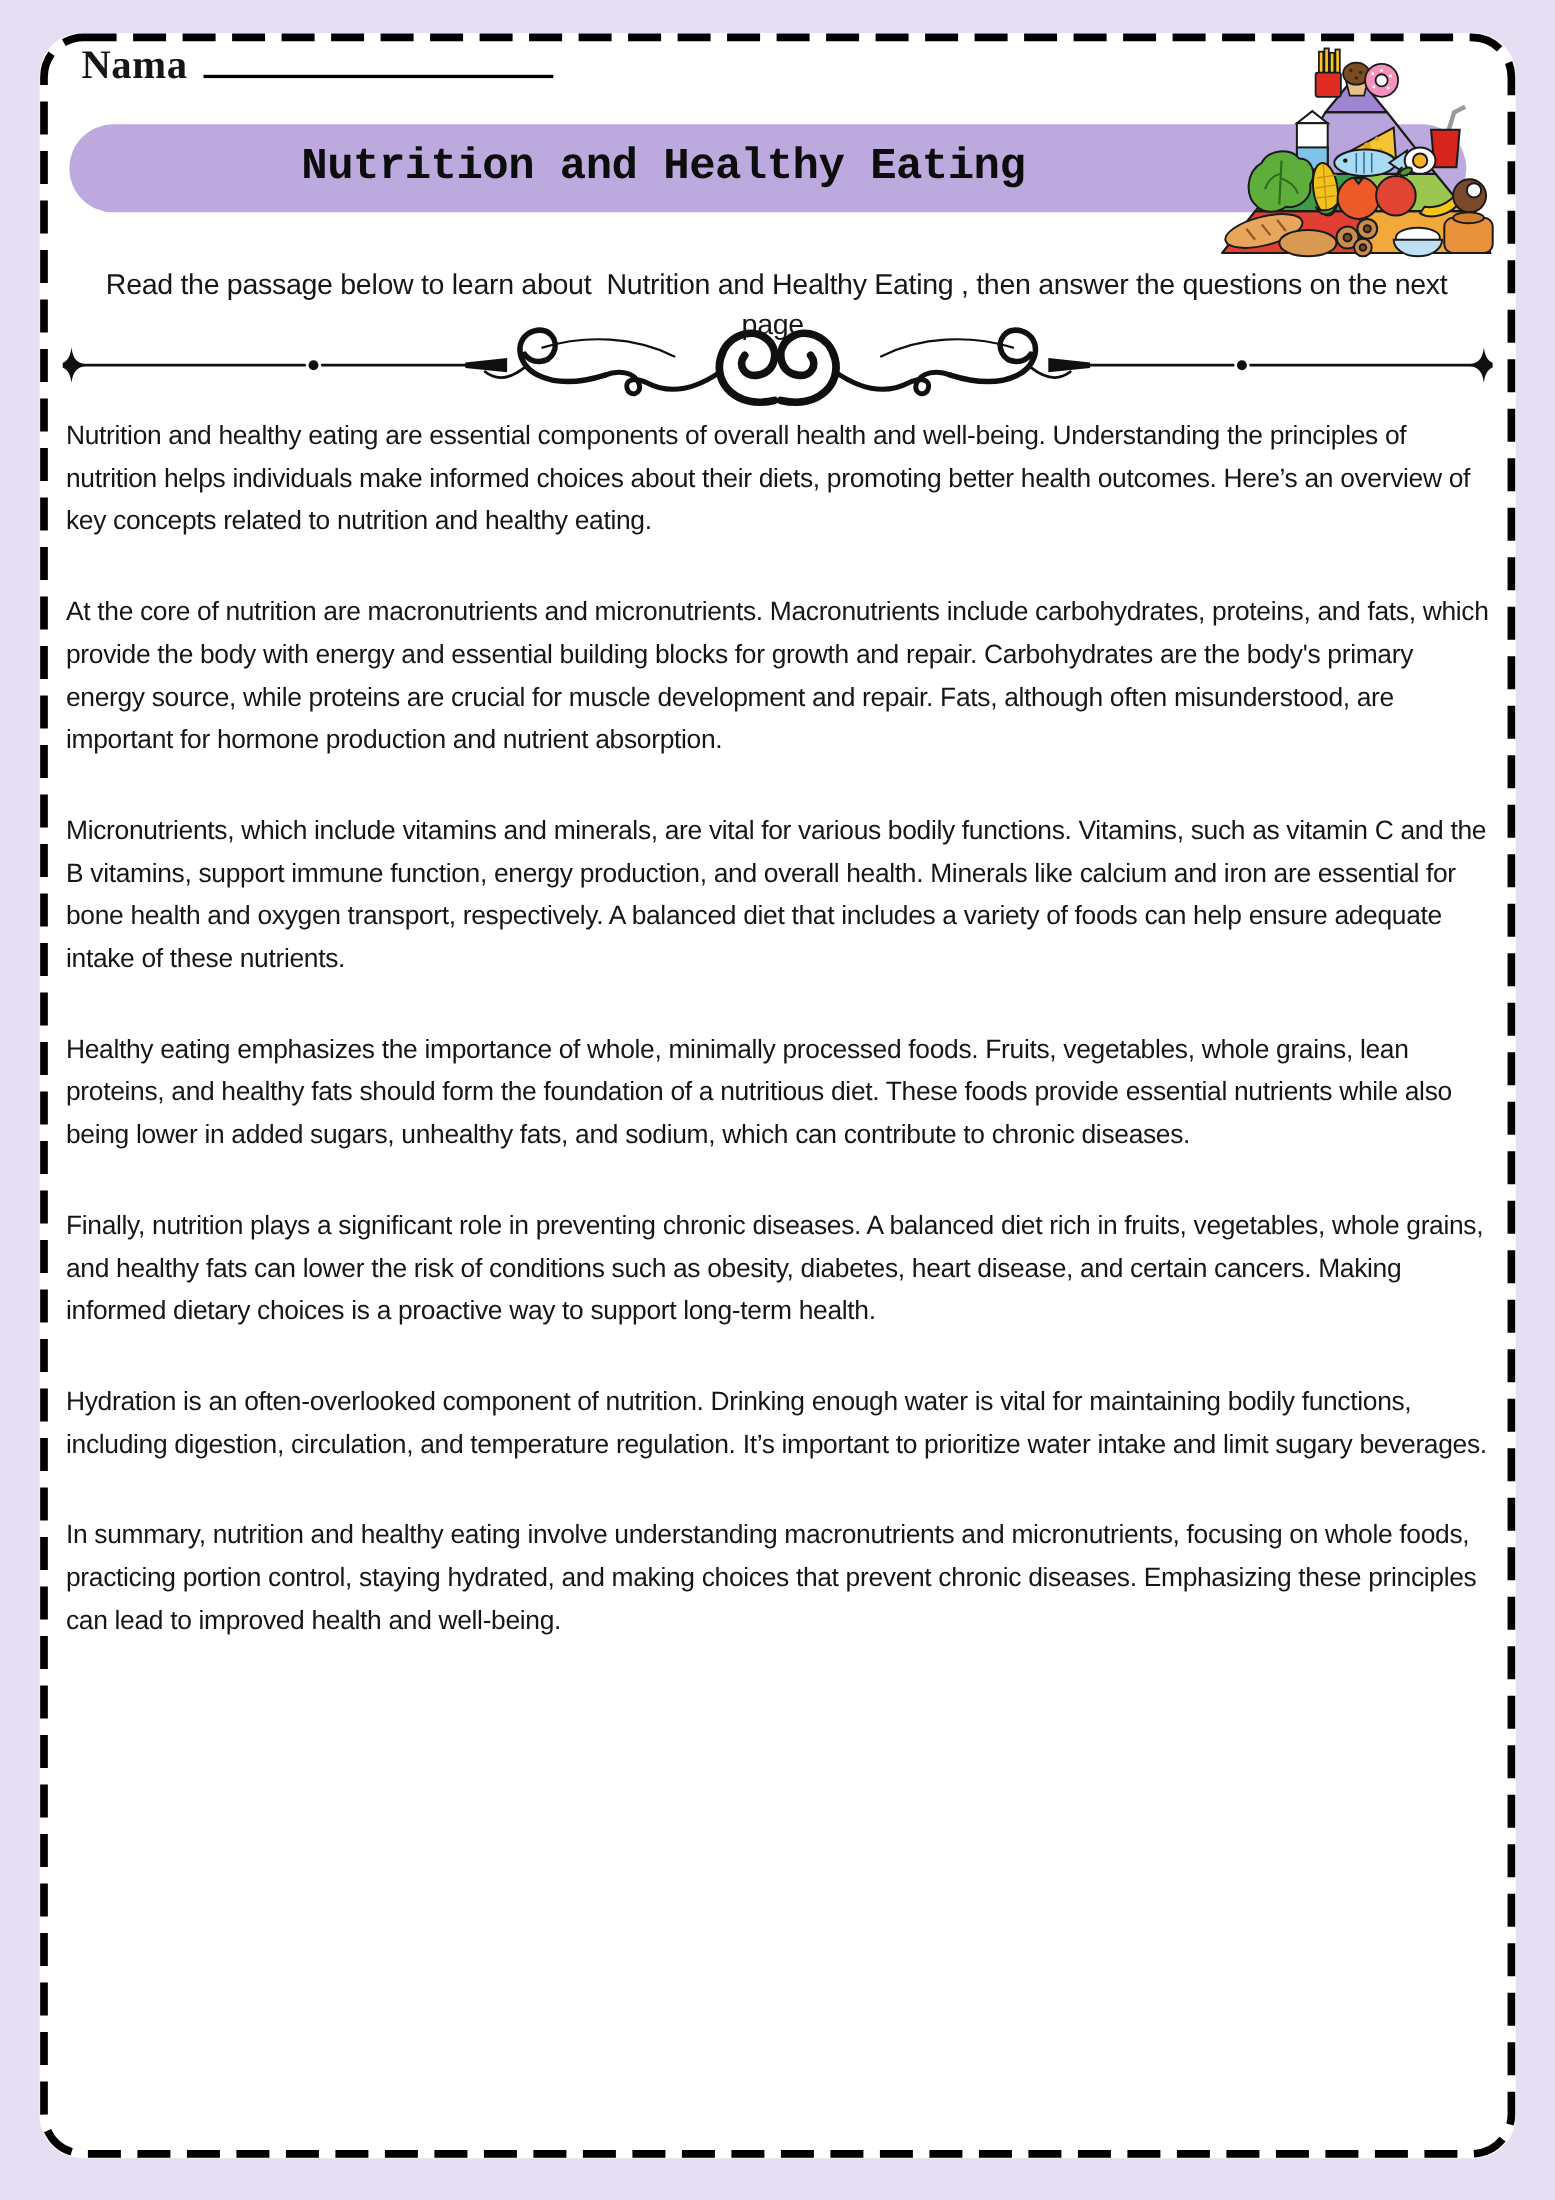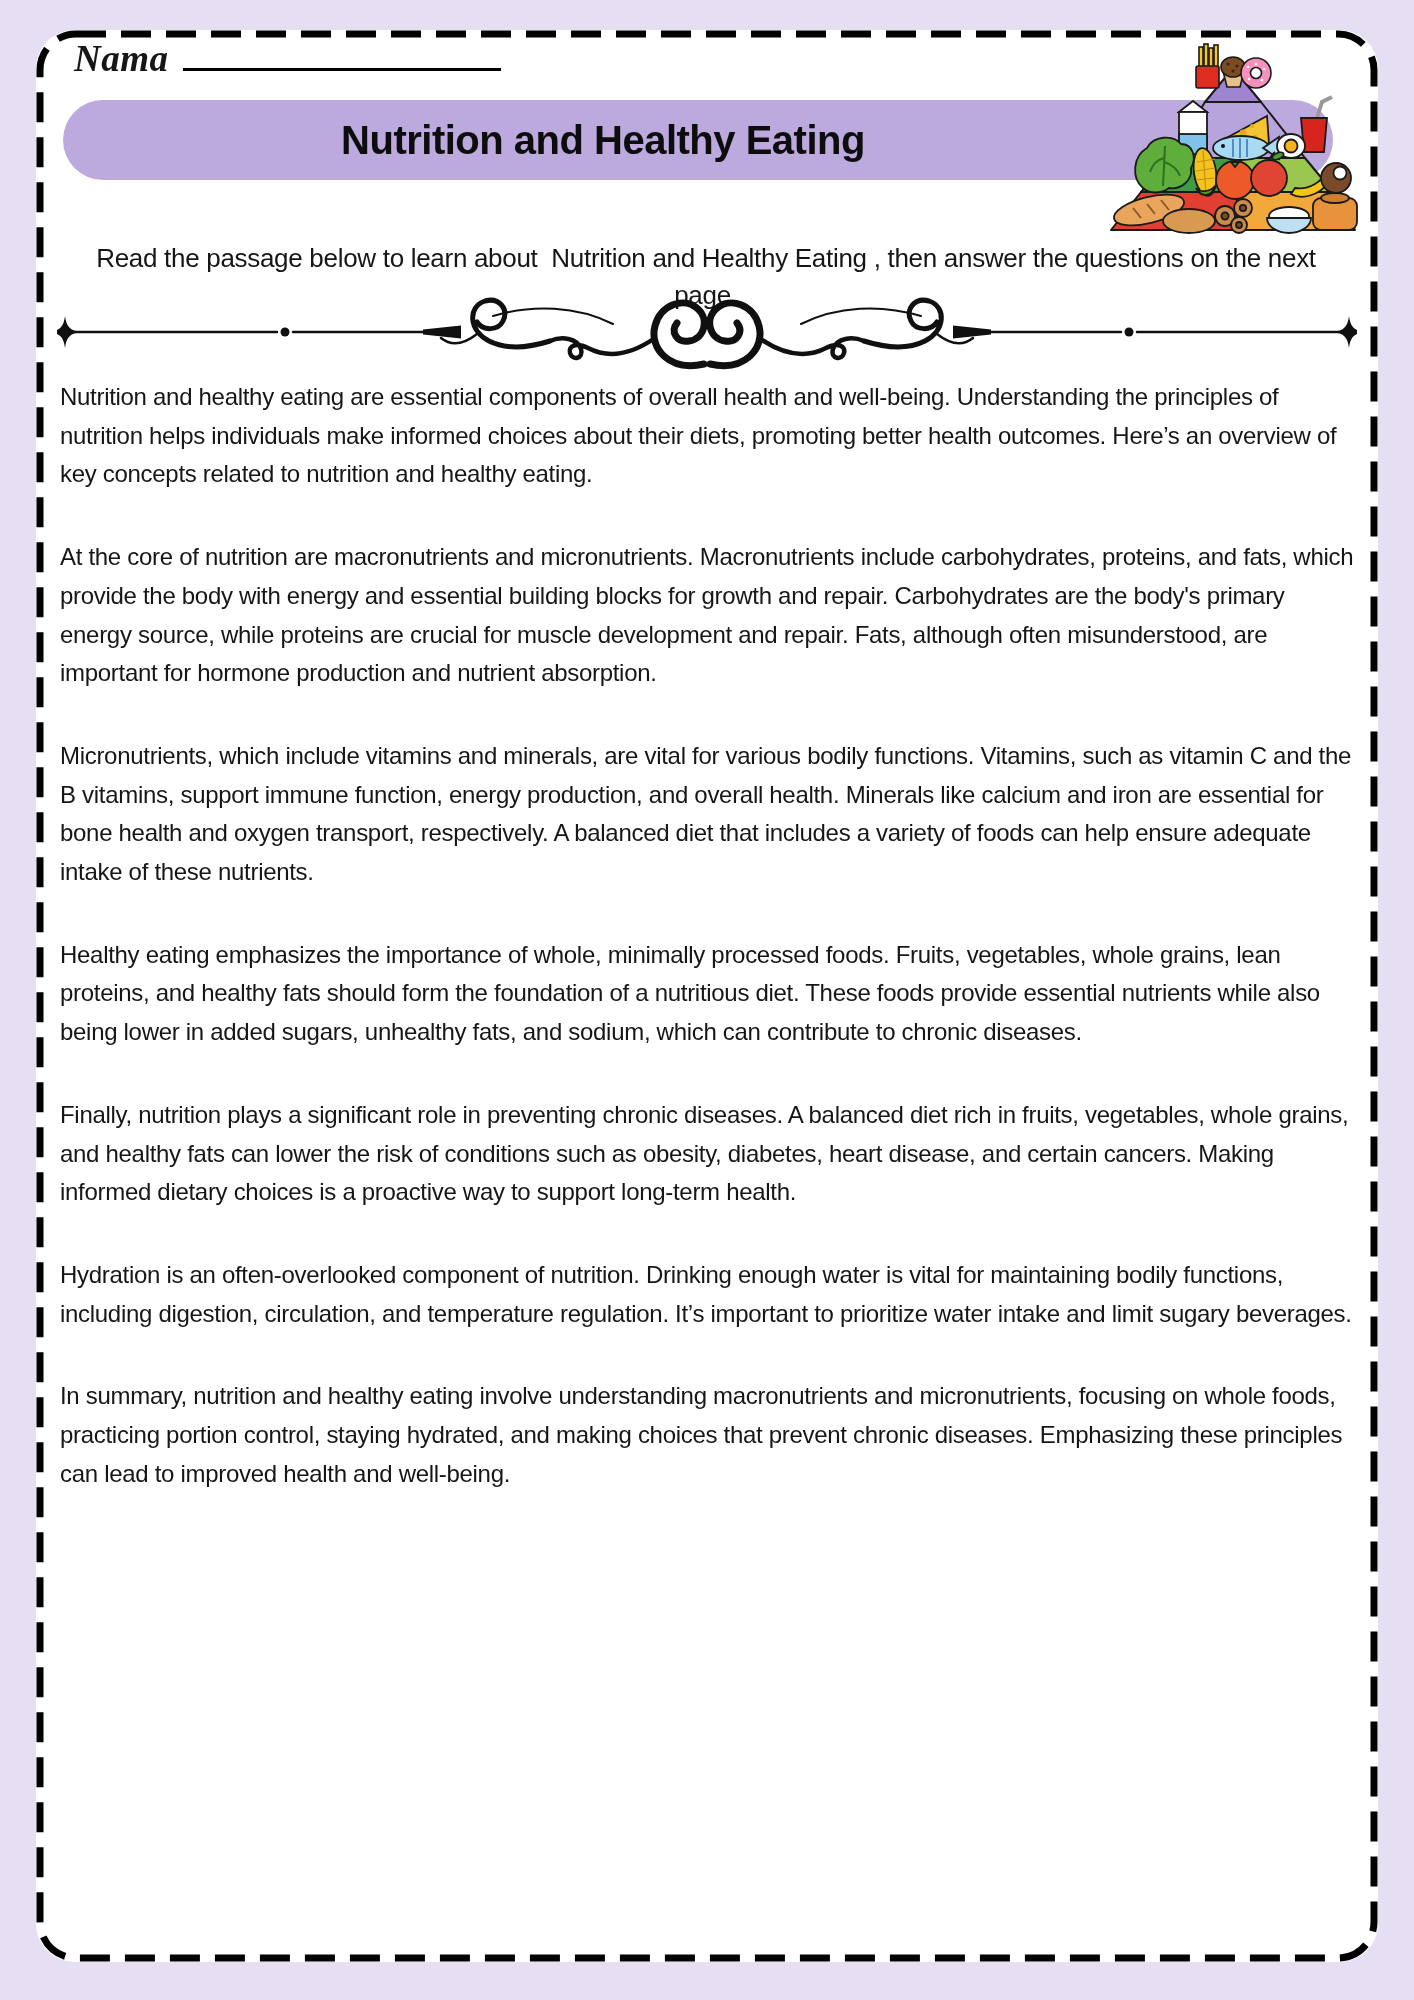--- a/index.html
+++ b/index.html
@@ -13,30 +13,30 @@
     font-family:"Liberation Sans", sans-serif;
     color:var(--text);
   }
   .card{
     position:absolute;left:36px;top:30px;width:1342px;height:1932px;
     background:var(--card-bg);border-radius:38px;
   }
   .card-border{position:absolute;inset:0;width:100%;height:100%;pointer-events:none;z-index:5;}
   .name-row{position:absolute;left:38px;top:6px;z-index:3;white-space:nowrap;}
   .name-label{
-    font-family:"Liberation Serif", serif;font-style:italic;font-weight:bold;
+    font-family:"Liberation Serif", serif;font-weight:bold;
     font-size:37px;letter-spacing:0.5px;
   }
   .name-line{
     display:inline-block;width:318px;height:32px;margin-left:14px;
     border-bottom:3px solid var(--border);vertical-align:baseline;
   }
   .banner{
-    position:absolute;left:27px;top:70px;width:1270px;height:80px;
-    background:var(--banner);border-radius:42px;z-index:1;
+    position:absolute;left:27px;top:83px;width:1270px;height:80px;
+    background:var(--banner);border-radius:42px;z-index:1;font-family:Liberation Mono, monospace;
   }
   .banner h1{
     margin:0;line-height:80px;text-align:center;padding-right:190px;
     font-size:40px;font-weight:bold;letter-spacing:-0.5px;color:#0d0d0d;
   }
   .pyramid{position:absolute;top:10px;right:14px;width:272px;height:196px;z-index:2;}
   .intro{
     position:absolute;left:24px;top:210px;width:1292px;margin:0;
     font-size:26px;line-height:37px;letter-spacing:-0.3px;white-space:pre-wrap;text-align:center;
   }

